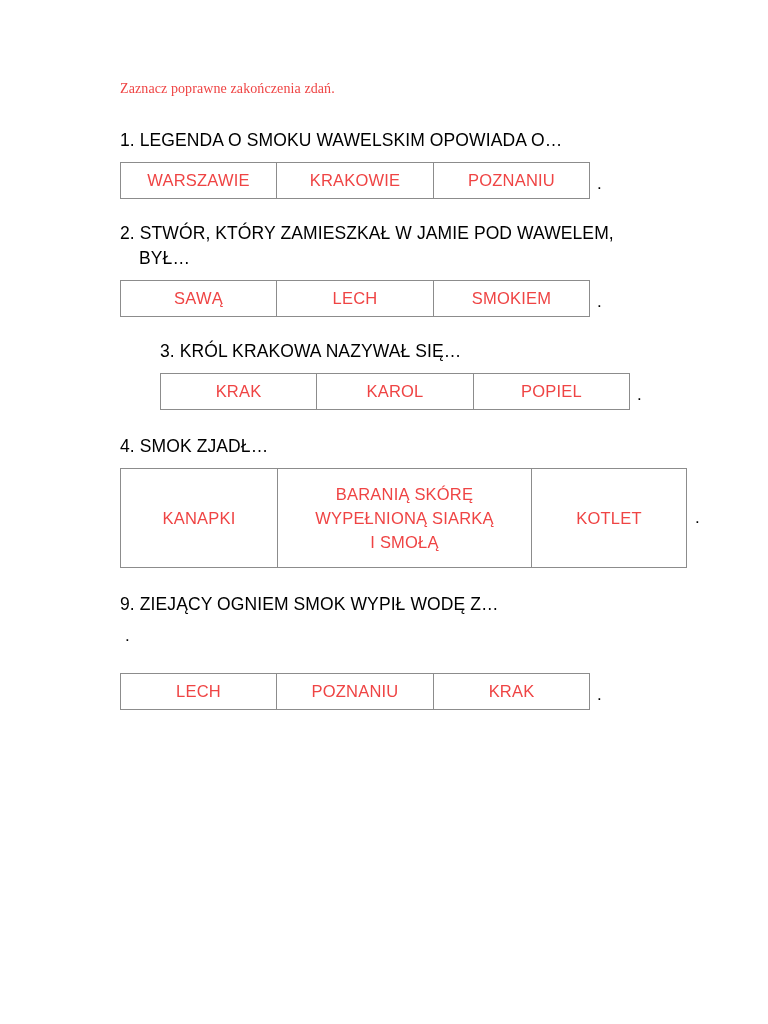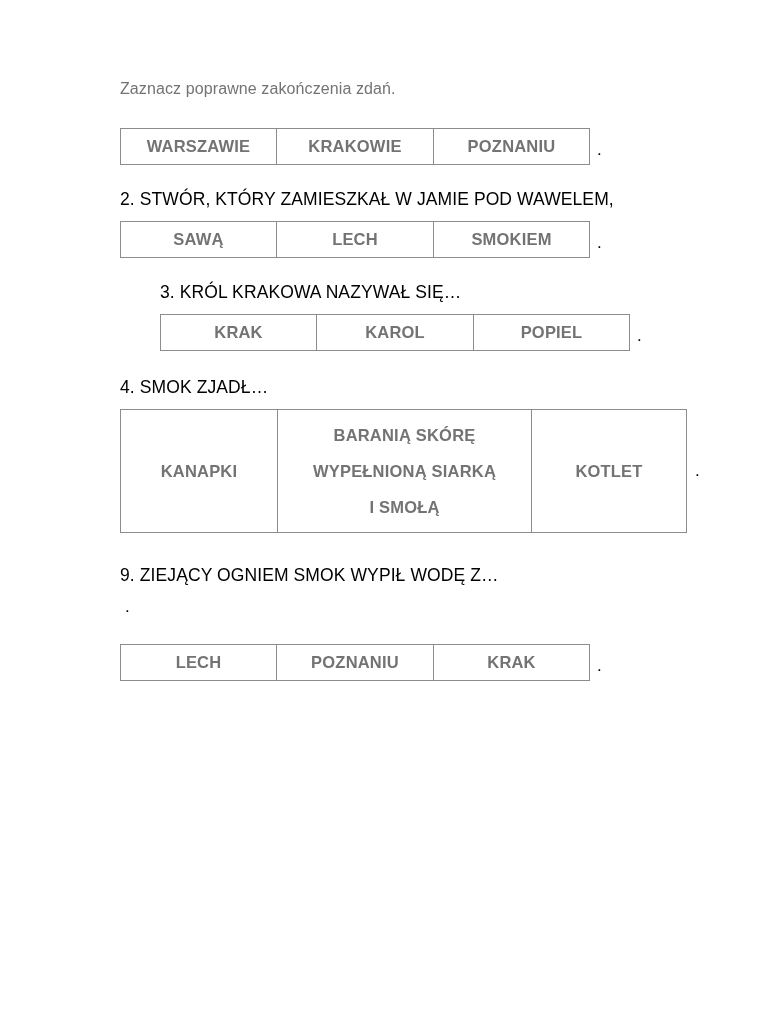--- a/index.html
+++ b/index.html
@@ -25,26 +25,27 @@
 
   .content {
     position: absolute;
     left: 118px;
     top: 80px;
     width: 560px;
   }
 
   
   .instruction {
-    font-size: 16px;
+    font-size: 14px;
     line-height: 18px;
     letter-spacing: 0.1px;
-    color: #737373;
+    color: #ef4444;
     margin: 0 0 30px 2px;
     white-space: pre;
+    font-family: Liberation Serif, serif;
   }
 
   
   .question-block {
     margin-bottom: 20px;
   }
 
   .question-text {
     font-size: 17.5px;
     line-height: 25px;
@@ -69,37 +70,36 @@
     table-layout: fixed;
     background: #ffffff;
   }
   table.answers td {
     border: 1px solid #8c8c8c;
     text-align: center;
     vertical-align: middle;
     font-size: 16.5px;
     line-height: 23px;
     letter-spacing: 0.2px;
-    color: #737373;
+    color: #ef4444;
     padding: 0 6px;
     height: 35px;
     white-space: pre-line;
-    font-weight: bold;
   }
 
   
   table.std { width: 430px; margin-left: 2px; }
   table.std td.c1 { width: 143px; }
   table.std td.c2 { width: 144px; }
   table.std td.c3 { width: 143px; }
 
   
   table.wide { width: 527px; margin-left: 2px; }
   table.wide td.c1 { width: 144px; }
-  table.wide td.c2 { width: 241px; line-height: 36px; padding: 7px 6px; }
+  table.wide td.c2 { width: 241px; line-height: 24px; padding: 7px 6px; }
   table.wide td.c3 { width: 142px; }
   table.wide td { height: 84px; }
 
   .period {
     font-size: 17px;
     line-height: 20px;
     color: #000000;
     margin-left: 7px;
     align-self: flex-end;
     padding-bottom: 5px;
@@ -107,49 +107,50 @@
   .wide-row .period {
     align-self: center;
     padding-bottom: 0;
     margin-left: 8px;
   }
 
   
   #block-1 { margin-bottom: 22px; }
   #block-2 { margin-bottom: 22px; }
   #block-3 { margin-bottom: 24px; margin-left: 40px; }
-  #block-4 { margin-bottom: 30px; }
+  #block-4 { margin-bottom: 24px; }
   #block-5 { margin-bottom: 22px; }
   #block-6 { margin-bottom: 0; }
 </style>
 </head>
 <body>
 
 <div class="page">
   <div class="content">
 
     <p class="instruction">Zaznacz poprawne zakończenia zdań.</p>
 
     <div class="question-block" id="block-1">
+      <p class="question-text">1. LEGENDA O SMOKU WAWELSKIM OPOWIADA O…</p>
       <div class="answer-row">
         <table class="answers std">
           <tbody>
               <tr>
             <td class="c1">WARSZAWIE</td>
             <td class="c2">KRAKOWIE</td>
             <td class="c3">POZNANIU</td>
           </tr>
         </tbody>
           </table>
         <span class="period">.</span>
       </div>
     </div>
 
     <div class="question-block" id="block-2">
-      <p class="question-text"><span>2. STWÓR, KTÓRY ZAMIESZKAŁ W JAMIE POD WAWELEM,</span></p>
+      <p class="question-text"><span>2. STWÓR, KTÓRY ZAMIESZKAŁ W JAMIE POD WAWELEM,</span><span class="q-cont">BYŁ…</span></p>
       <div class="answer-row">
         <table class="answers std">
           <tbody>
               <tr>
             <td class="c1">SAWĄ</td>
             <td class="c2">LECH</td>
             <td class="c3">SMOKIEM</td>
           </tr>
         </tbody>
           </table>

